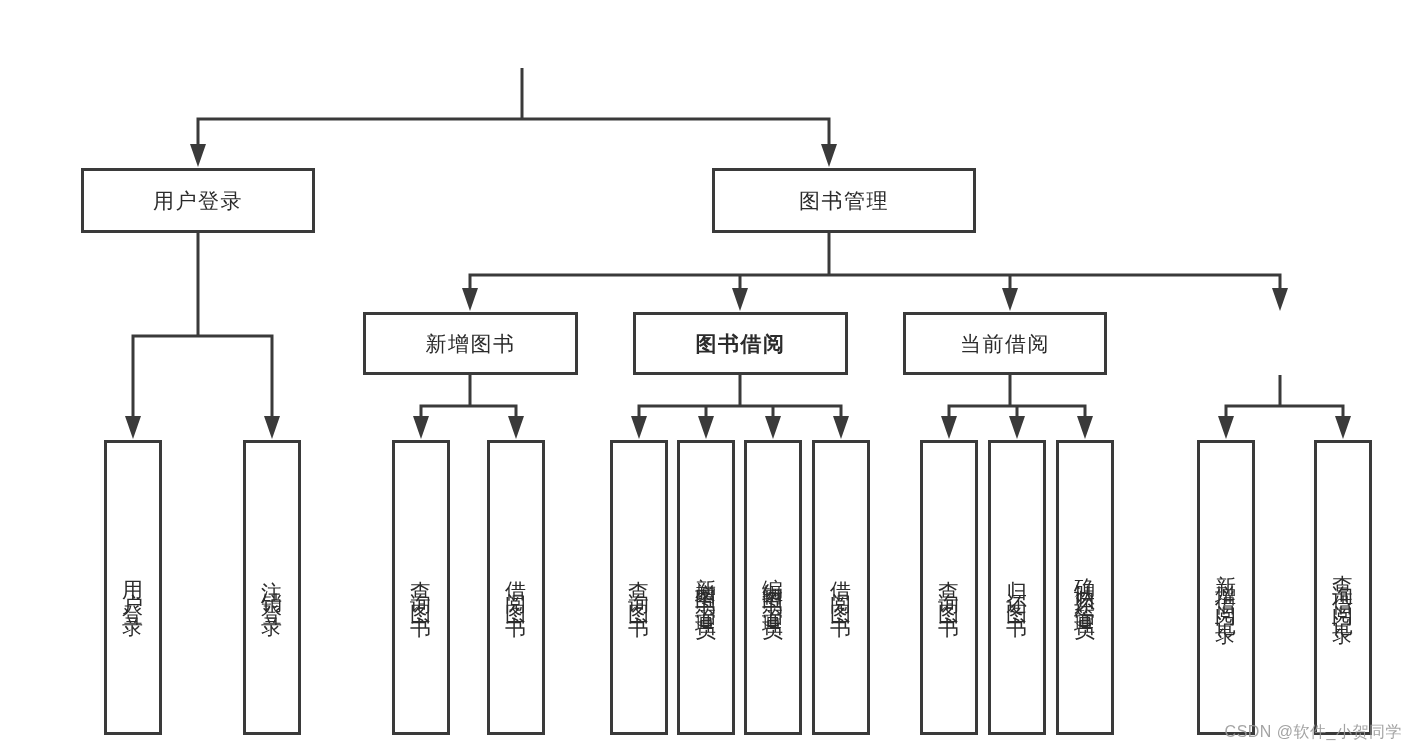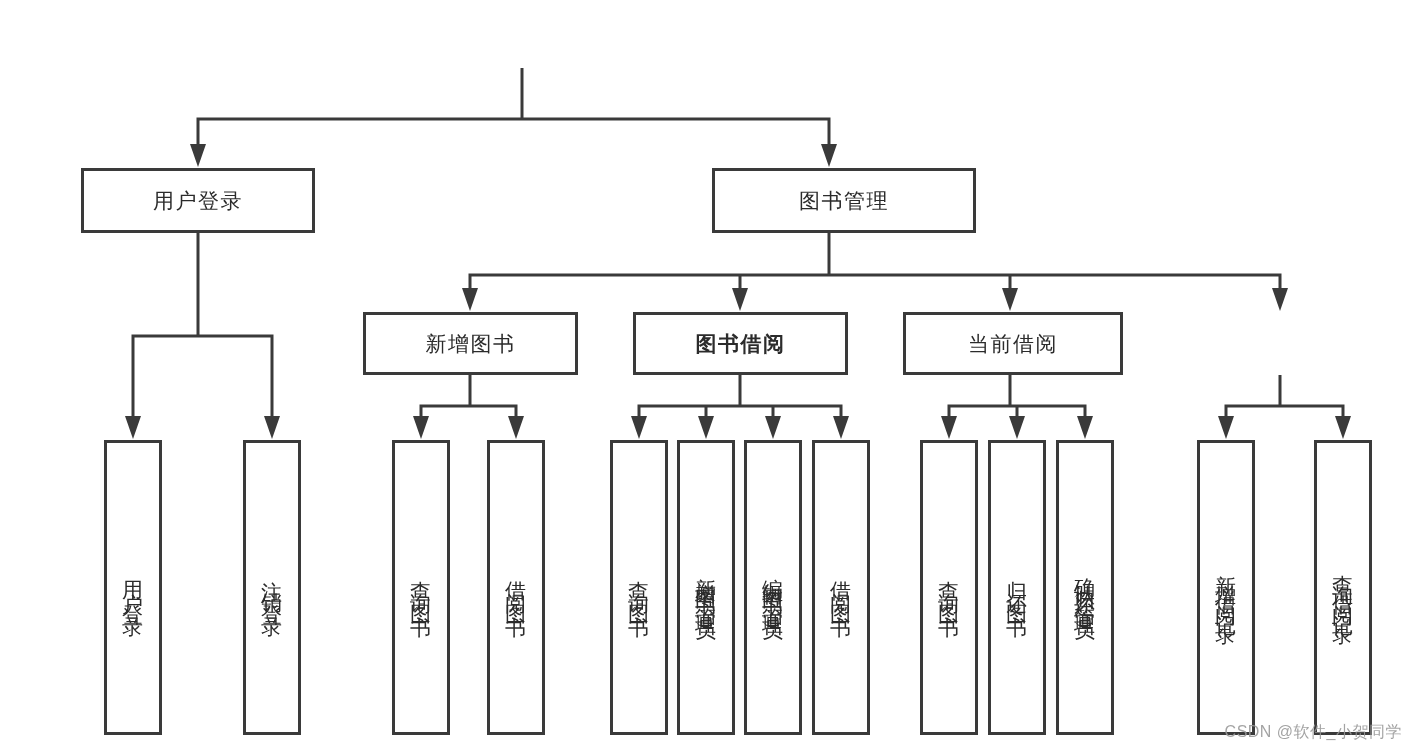--- a/index.html
+++ b/index.html
@@ -89,21 +89,21 @@
   <div class="box" style="left:712px; top:168px; width:264px; height:65px;">
     <span>图书管理</span>
   </div>
 
   <div class="box" style="left:363px; top:312px; width:215px; height:63px;">
     <span>新增图书</span>
   </div>
   <div class="box" style="left:633px; top:312px; width:215px; height:63px;font-weight:bold;">
     <span>图书借阅</span>
   </div>
-  <div class="box" style="left:903px; top:312px; width:220px; height:63px;">
+  <div class="box" style="left:903px; top:312px; width:204px; height:63px;">
     <span>当前借阅</span>
   </div>
 
   <div class="box leaf" style="left:104px; top:440px; width:58px; height:295px;">
     <div class="vtext">用户登录</div>
   </div>
   <div class="box leaf" style="left:243px; top:440px; width:58px; height:295px;">
     <div class="vtext">注销登录</div>
   </div>
 

